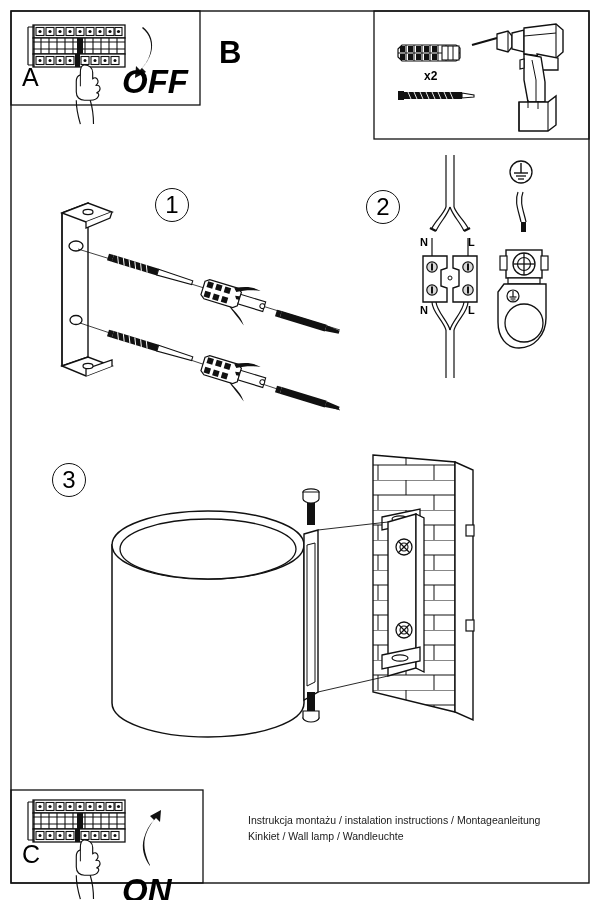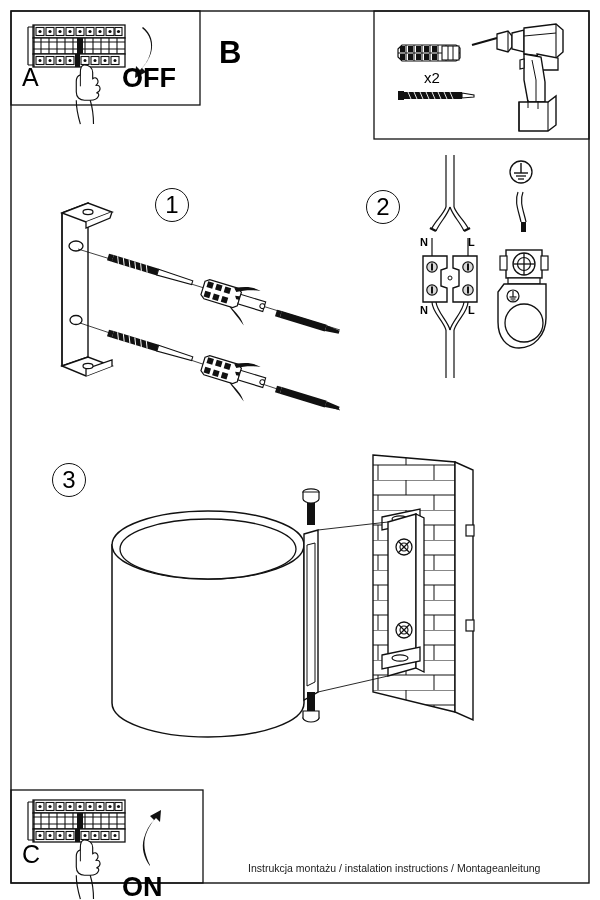--- a/index.html
+++ b/index.html
@@ -3,24 +3,24 @@
 <meta charset="utf-8">
 <style>
   html,body{margin:0;padding:0;background:#ffffff;}
   body{width:600px;height:900px;position:relative;overflow:hidden;
        font-family:"Liberation Sans", sans-serif; color:#000;}
   .sheet{position:absolute;left:0;top:0;width:600px;height:900px;}
   svg.layer{position:absolute;left:0;top:0;width:600px;height:900px;}
   .txt{position:absolute;white-space:pre;}
   .label-big{font-size:31px;font-weight:700;letter-spacing:0px;}
   .label-panel{font-size:25px;font-weight:400;}
-  .label-onoff{font-size:27px;font-weight:700;}
+  .label-onoff{font-size:33px;font-weight:700;font-style:italic;}
   .label-nl{font-size:11px;font-weight:700;font-family:"Liberation Sans",sans-serif;}
-  .label-x2{font-size:15px;font-weight:400;}
-  .label-foot{font-size:10.5px;font-weight:400;line-height:16px;color:#1a1a1a;margin-top:48px;}
+  .label-x2{font-size:12px;font-weight:700;}
+  .label-foot{font-size:10.5px;font-weight:400;line-height:16px;color:#1a1a1a;}
   .stepnum{position:absolute;width:34px;height:34px;border:1.6px solid #111;
            border-radius:50%;display:flex;align-items:center;justify-content:center;
            font-size:24px;font-weight:400;box-sizing:border-box;}
 </style>
 </head>
 <body>
 
 <div class="sheet">
 
 <svg class="layer" viewBox="0 0 600 900">
@@ -475,14 +475,15 @@
 
 <div class="txt label-nl" style="left:420px;top:236px;">N</div>
 <div class="txt label-nl" style="left:468px;top:236px;">L</div>
 <div class="txt label-nl" style="left:420px;top:304px;">N</div>
 <div class="txt label-nl" style="left:468px;top:304px;">L</div>
 
 <div class="txt label-panel" style="left:22px;top:840px;">C</div>
 <div class="txt label-onoff" style="left:122px;top:872px;">ON</div>
 
 <div class="txt label-foot" style="left:248px;top:812px;">Instrukcja montażu / instalation instructions / Montageanleitung</div>
+<div class="txt label-foot" style="left:248px;top:828px;">Kinkiet / Wall lamp / Wandleuchte</div>
 
 </div>
 
 </body></html>

